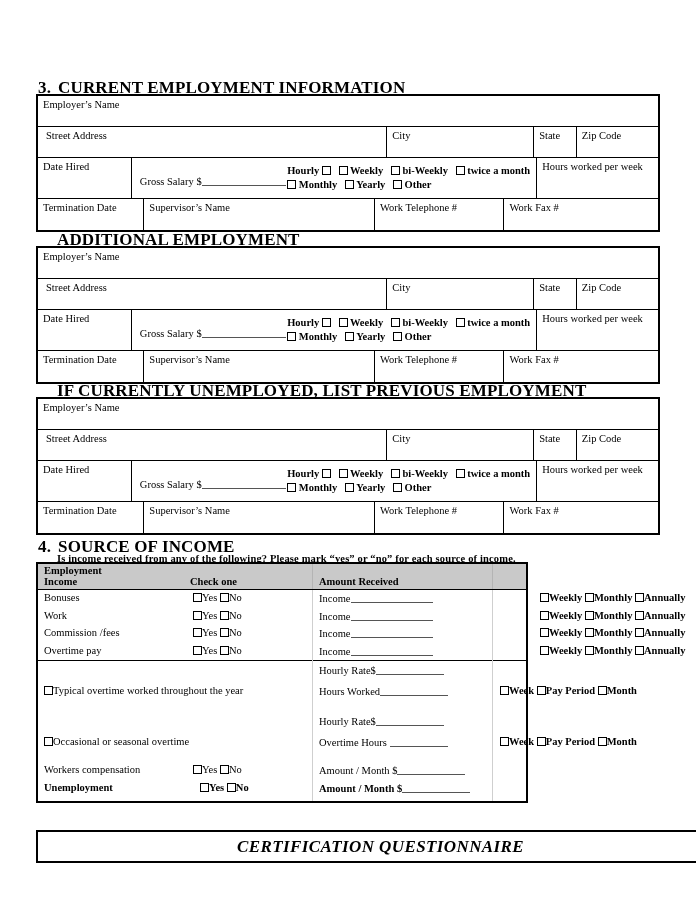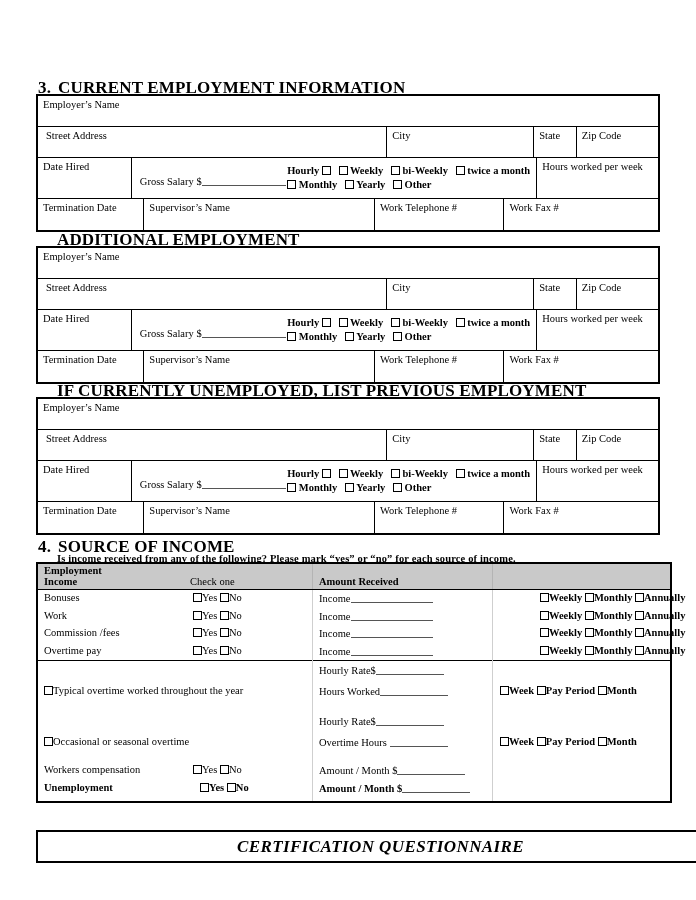--- a/index.html
+++ b/index.html
@@ -136,21 +136,21 @@
     background: #fff;
   }
   .itm { white-space: nowrap; margin-right: 5px; font-weight: bold; }
   .itm:last-child { margin-right: 0; }
 
   
   .inc-table {
     position: absolute;
     left: 36px;
     top: 562px;
-    width: 636px;
+    width: 492px;
     border: 2px solid #000;
     box-sizing: border-box;
     font-size: 10.5px;
     line-height: 12px;
   }
   .inc-head {
     background: #c9c9c9;
     height: 25px;
     position: relative;
     border-bottom: 1.5px solid #000;
@@ -158,21 +158,21 @@
   .inc-head .h-emp {
     position: absolute; left: 6px; top: 1px;
     font-weight: bold; font-size: 10.5px;
   }
   .inc-head .h-inc {
     position: absolute; left: 6px; top: 12px;
     font-weight: bold; font-size: 10.5px;
   }
   .inc-head .h-chk {
     position: absolute; left: 152px; top: 12px;
-    font-weight: normal; font-size: 10.5px; text-align: right;
+    font-weight: bold; font-size: 10.5px; text-align: right;
   }
   .inc-head .h-amt {
     position: absolute; left: 281px; top: 12px;
     font-weight: bold; font-size: 10.5px;
   }
   .inc-head .vline {
     position: absolute; top: 0; bottom: 0; width: 0;
     border-left: 1px solid #b4b4b4;
   }
 

